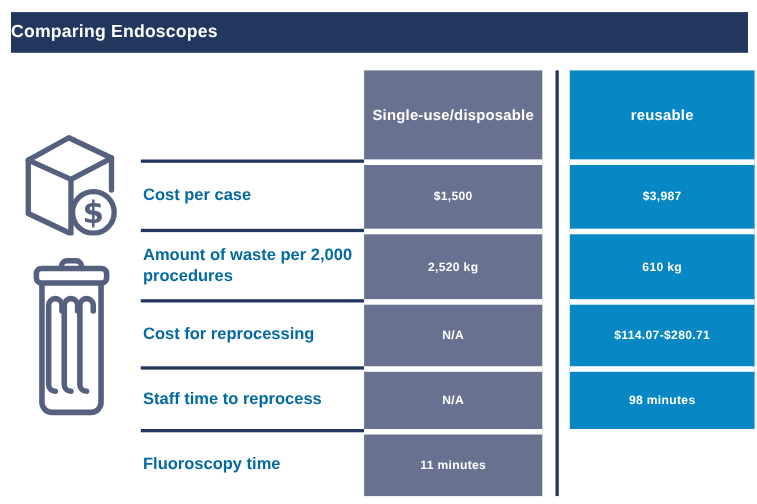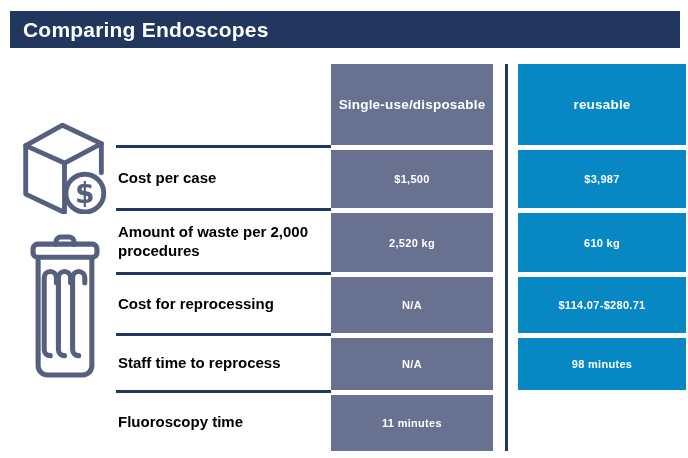--- a/index.html
+++ b/index.html
@@ -9,35 +9,35 @@
     font-family: "Liberation Sans", sans-serif;
     position: relative;
     overflow: hidden;
   }
   .title-bar {
     position: absolute; left: 10px; top: 11px;
     width: 670px; height: 37px;
     background: #21375E;
     color: #ffffff;
     display: flex; align-items: center;
-    padding-left: 13px; box-sizing: border-box;
-    font-weight: bold; font-size: 21px; letter-spacing: 0.2px;
+    box-sizing: border-box;
+    font-weight: bold; font-size: 16px; letter-spacing: 0.2px;
   }
   .tbl {
     position: absolute; left: 16px; top: 64px;
     width: 670px; height: 387px;
     display: grid;
     grid-template-columns: 100px 215px 162px 25px 168px;
     grid-template-rows: 81px 63px 64px 61px 57px 61px;
   }
   .tbl > div { box-sizing: border-box; }
   .lbl {
     display: flex; align-items: center;
     padding: 0 10px 0 2px;
-    color: #000000; font-weight: bold; font-size: 15px; line-height: 1.25;
+    color: #0369a1; font-weight: bold; font-size: 15px; line-height: 1.25; margin-left: 12px;
   }
   .line { border-top: 3px solid #21375E; }
   .cell {
     display: flex; align-items: center; justify-content: center;
     color: #ffffff; font-weight: bold; font-size: 11px; letter-spacing: 0.3px;
     text-align: center;
   }
   .gray { background: #68718F; }
   .blue { background: #0787C4; }
   .sep  { border-top: 5px solid #ffffff; }

